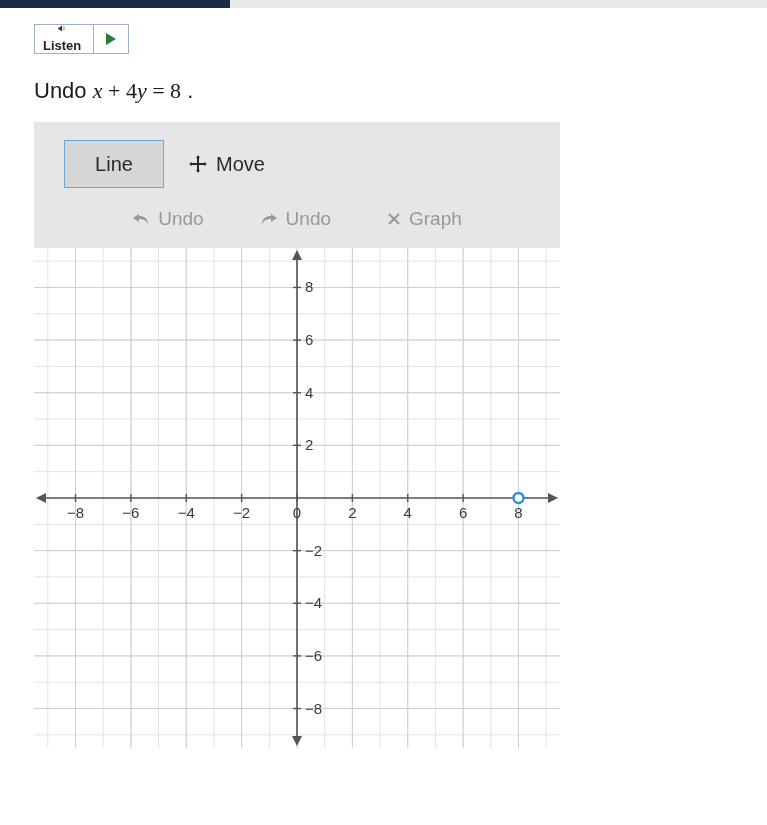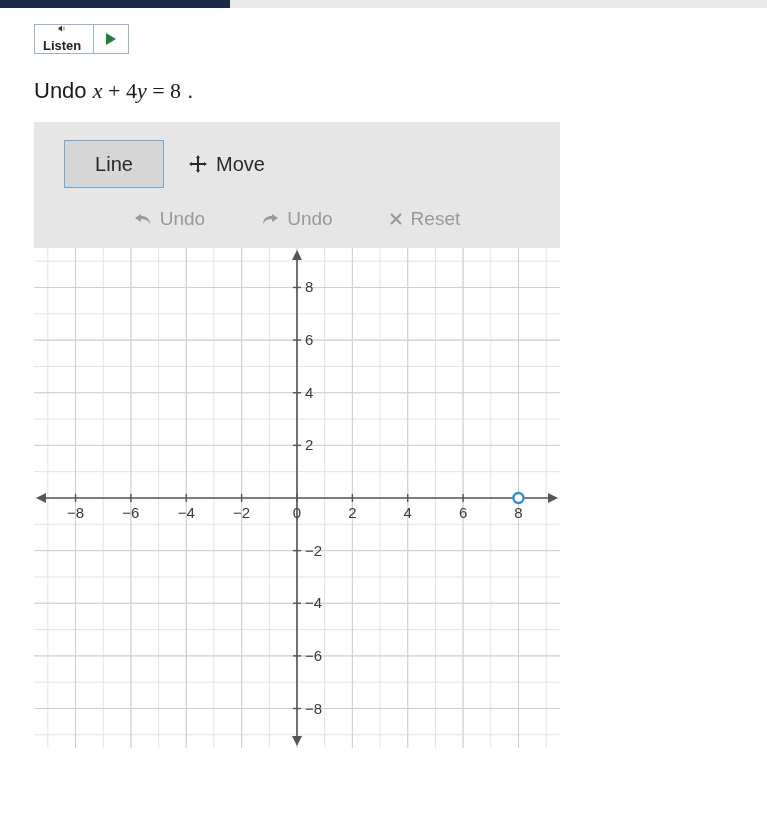--- a/index.html
+++ b/index.html
@@ -179,21 +179,21 @@
       <div class="mid-btn">
         <svg width="18" height="14" viewBox="0 0 18 14">
           <path d="M11 2 L17 6 L11 10 L11 7 C6 7 3 9 2 13 C2 6 6 4 11 4 Z" fill="#999"></path>
         </svg>
         <span>Undo</span>
       </div>
       <div class="mid-btn">
         <svg width="14" height="14" viewBox="0 0 14 14">
           <path d="M2 2 L12 12 M12 2 L2 12" stroke="#999" stroke-width="2.2"></path>
         </svg>
-        <span>Reset</span>
+        <span>Graph</span>
       </div>
     </div>
 
     <div class="graph-area">
       <svg class="graph-svg" width="526" height="500" viewBox="0 0 526 500">
         <g id="grid-lines">
             <line x1="13.842105263157894" y1="0" x2="13.842105263157894" y2="500" stroke="#e3e3e3" stroke-width="1"></line>
             <line x1="41.526315789473685" y1="0" x2="41.526315789473685" y2="500" stroke="#e3e3e3" stroke-width="1"></line>
             <line x1="69.21052631578947" y1="0" x2="69.21052631578947" y2="500" stroke="#e3e3e3" stroke-width="1"></line>
             <line x1="96.89473684210526" y1="0" x2="96.89473684210526" y2="500" stroke="#e3e3e3" stroke-width="1"></line>

